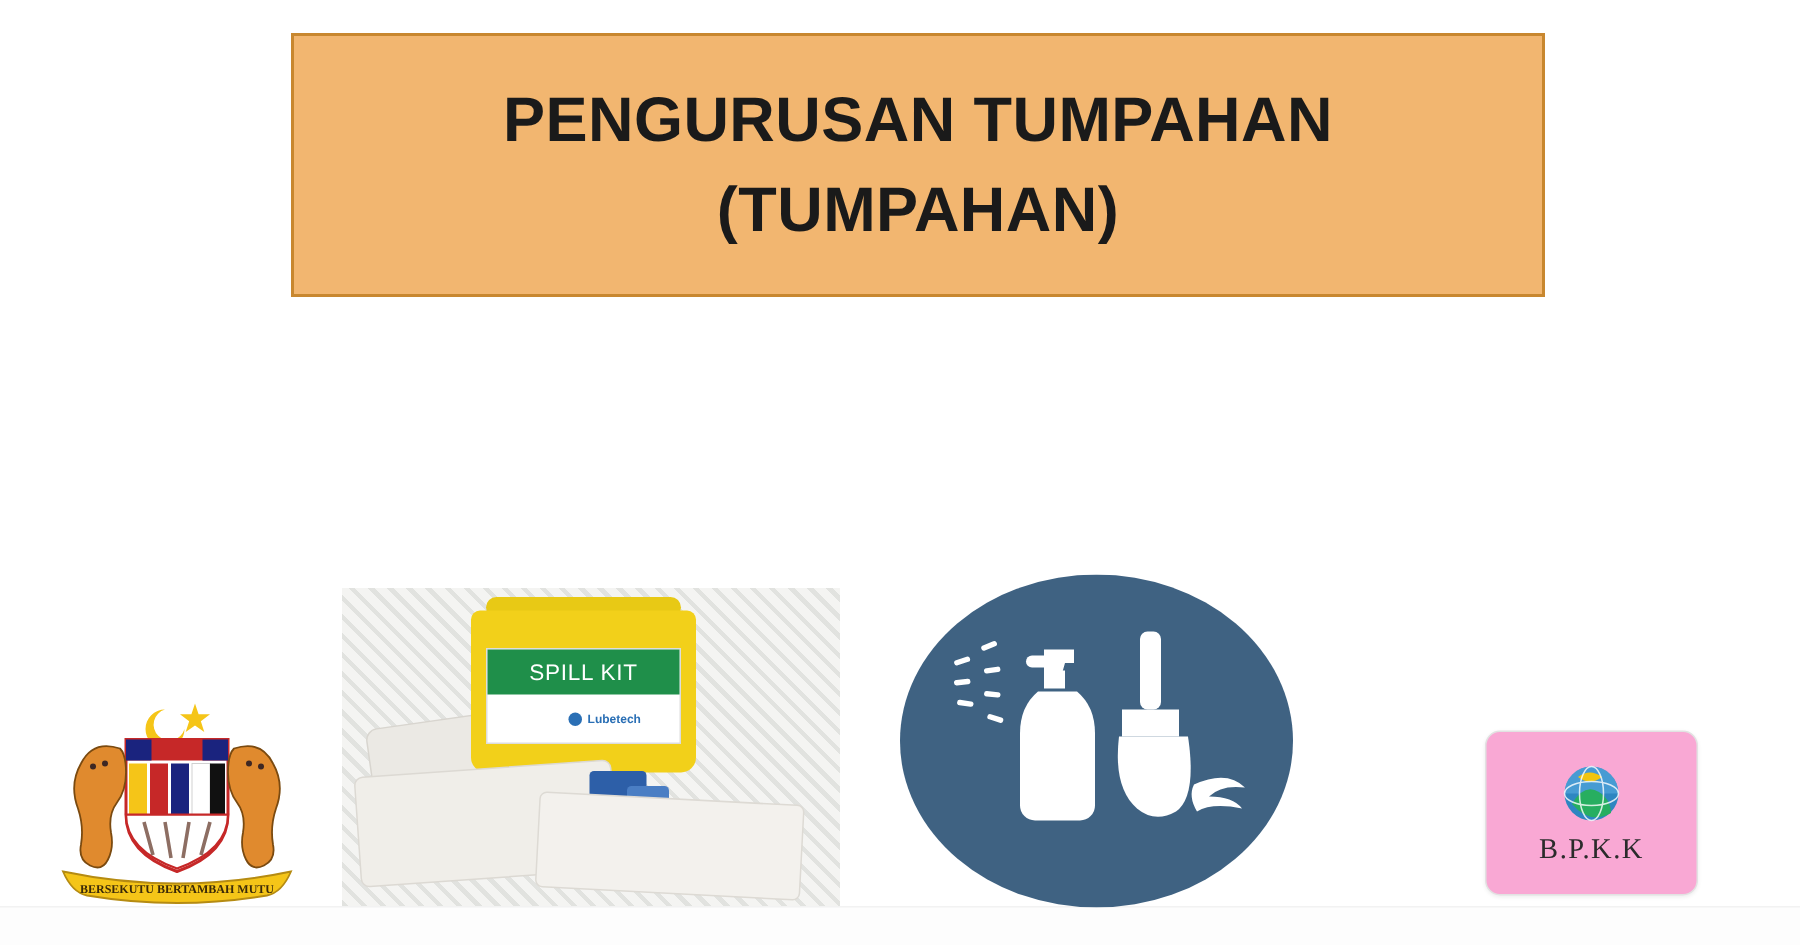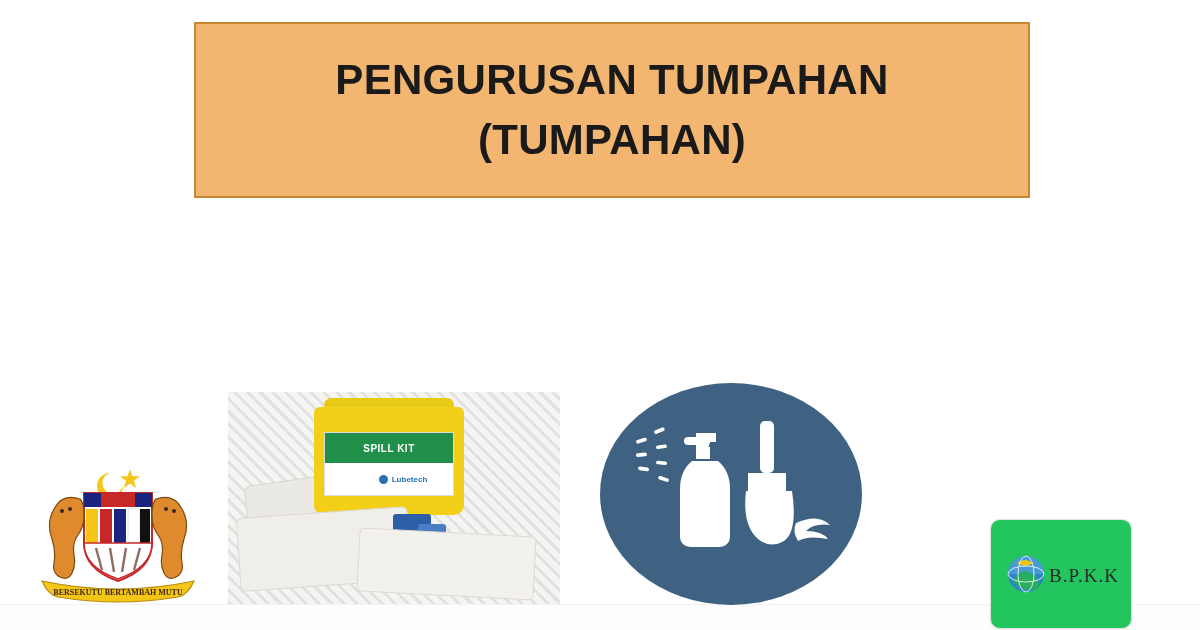--- a/index.html
+++ b/index.html
@@ -109,22 +109,22 @@
     width: 130px;
     height: 64px;
     background: #ffffff;
     border: 1px solid #ddd;
     box-sizing: border-box;
   }
   .sk-label-top {
     height: 30px;
     background: #1f8f4a;
     color: #ffffff;
-    font-size: 10px;
-    font-weight: bold;
+    font-size: 15px;
+    font-weight: normal;
     letter-spacing: 0.5px;
     display: flex;
     align-items: center;
     justify-content: center;
   }
   .sk-label-bottom {
     height: 32px;
     display: flex;
     align-items: center;
     justify-content: center;
@@ -200,28 +200,28 @@
     height: 222px;
   }
 
   
   .bpkk {
     position: absolute;
     left: 990px;
     top: 487px;
     width: 140px;
     height: 108px;
-    background: #22c55e;
+    background: #f9a8d4;
     border: 1px solid #e2e2e2;
     border-radius: 10px;
     box-shadow: 0 1px 3px rgba(0,0,0,0.08);
     display: flex;
+    flex-direction: column;
     align-items: center;
     justify-content: center;
-    margin-top: 32px;
   }
   .bpkk-globe { width: 46px; height: 46px; }
   .bpkk-text {
     margin-top: 4px;
     font-family: "Liberation Serif", serif;
     font-size: 19px;
     letter-spacing: 1px;
     color: #2b2b2b;
   }
 </style>

